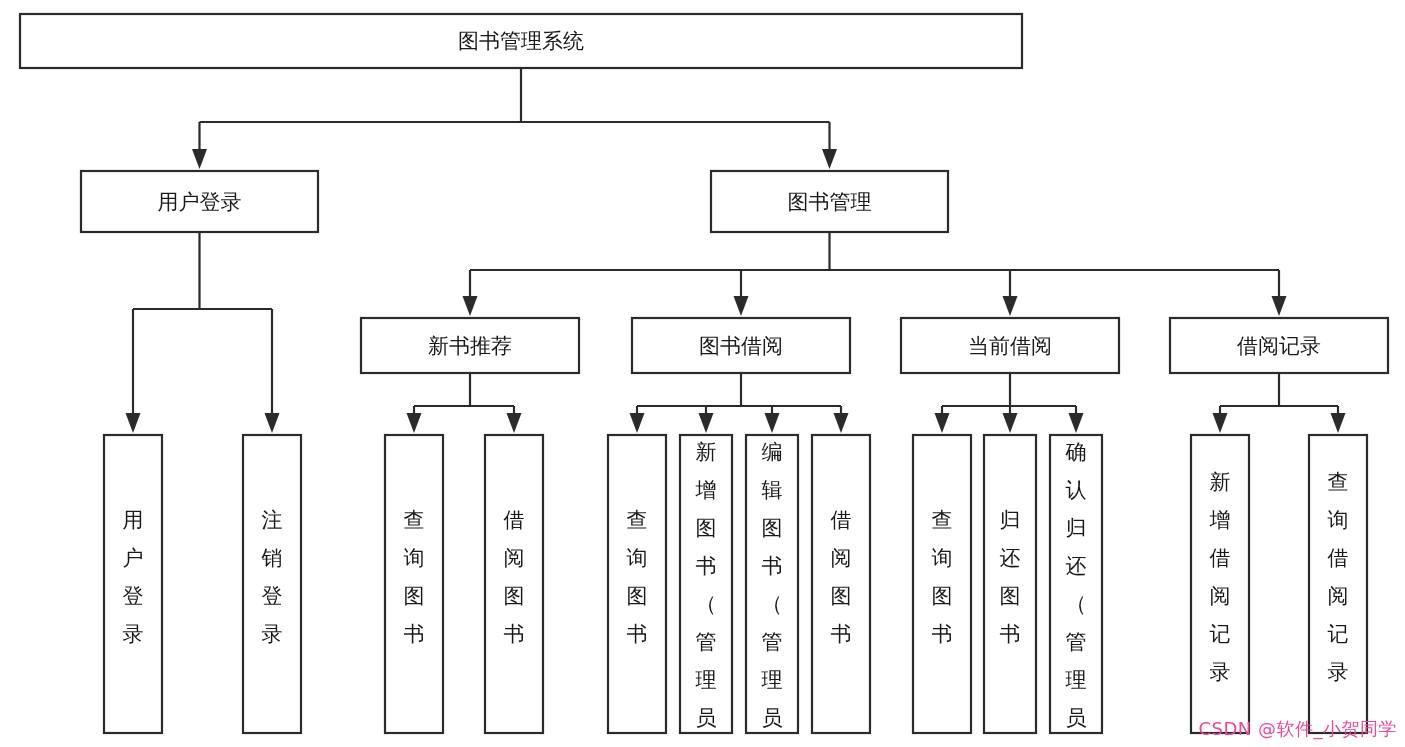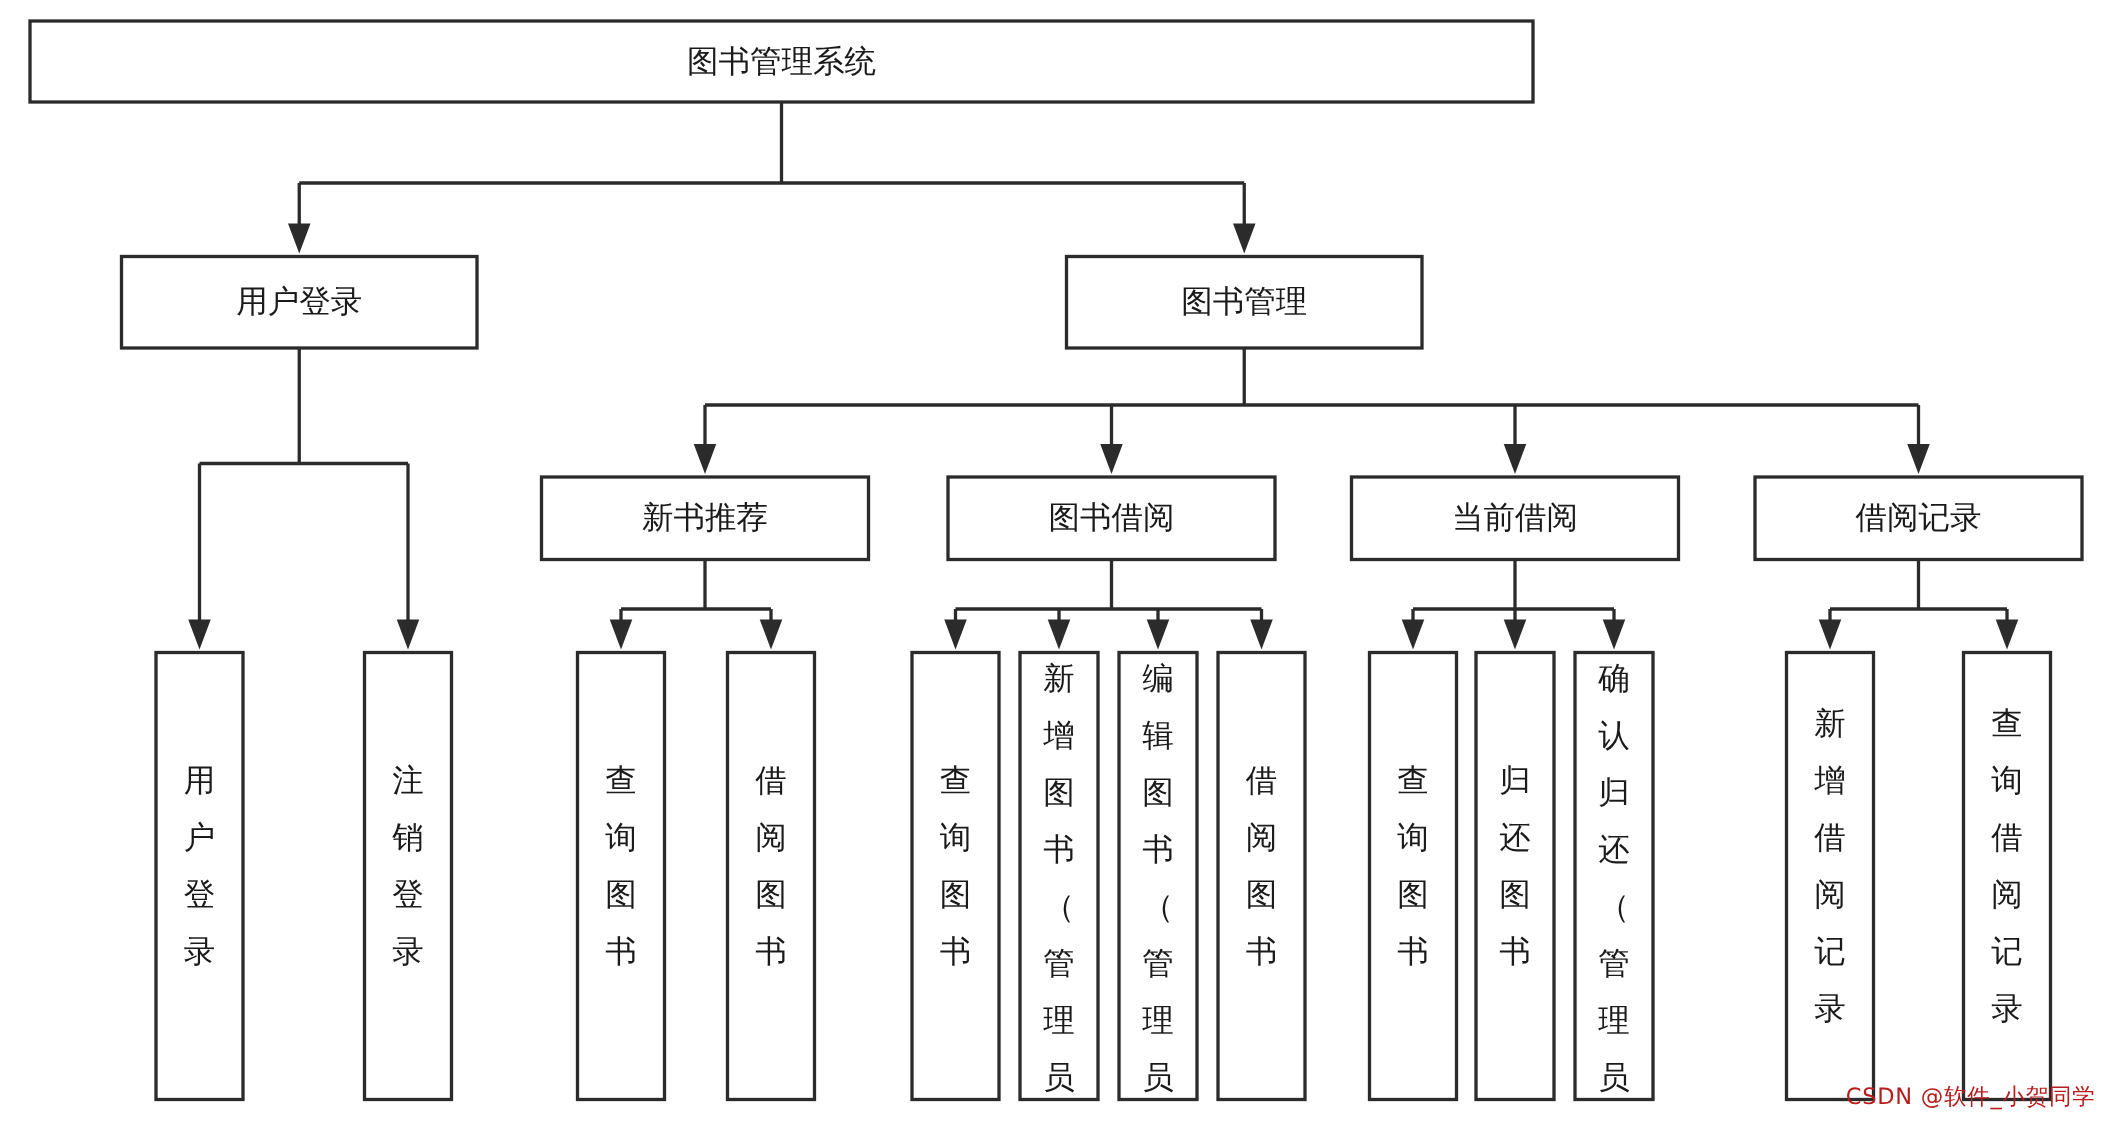--- a/index.html
+++ b/index.html
@@ -54,22 +54,22 @@
   }
   .arrow-head {
     fill: #2b2b2b;
     stroke: none;
   }
   .watermark-text {
     position: absolute;
     right: 8px;
     bottom: 6px;
     font-family: "DejaVu Sans", "Liberation Sans", sans-serif;
-    font-size: 15px;
-    color: #b91c1c;
+    font-size: 18px;
+    color: #ec4899;
     letter-spacing: 0.5px;
     white-space: nowrap;
     user-select: none;
   }
 </style>
 </head>
 <body>
 
 <div id="diagram-root">
   <svg id="tree-svg" viewBox="0 0 1405 747">

